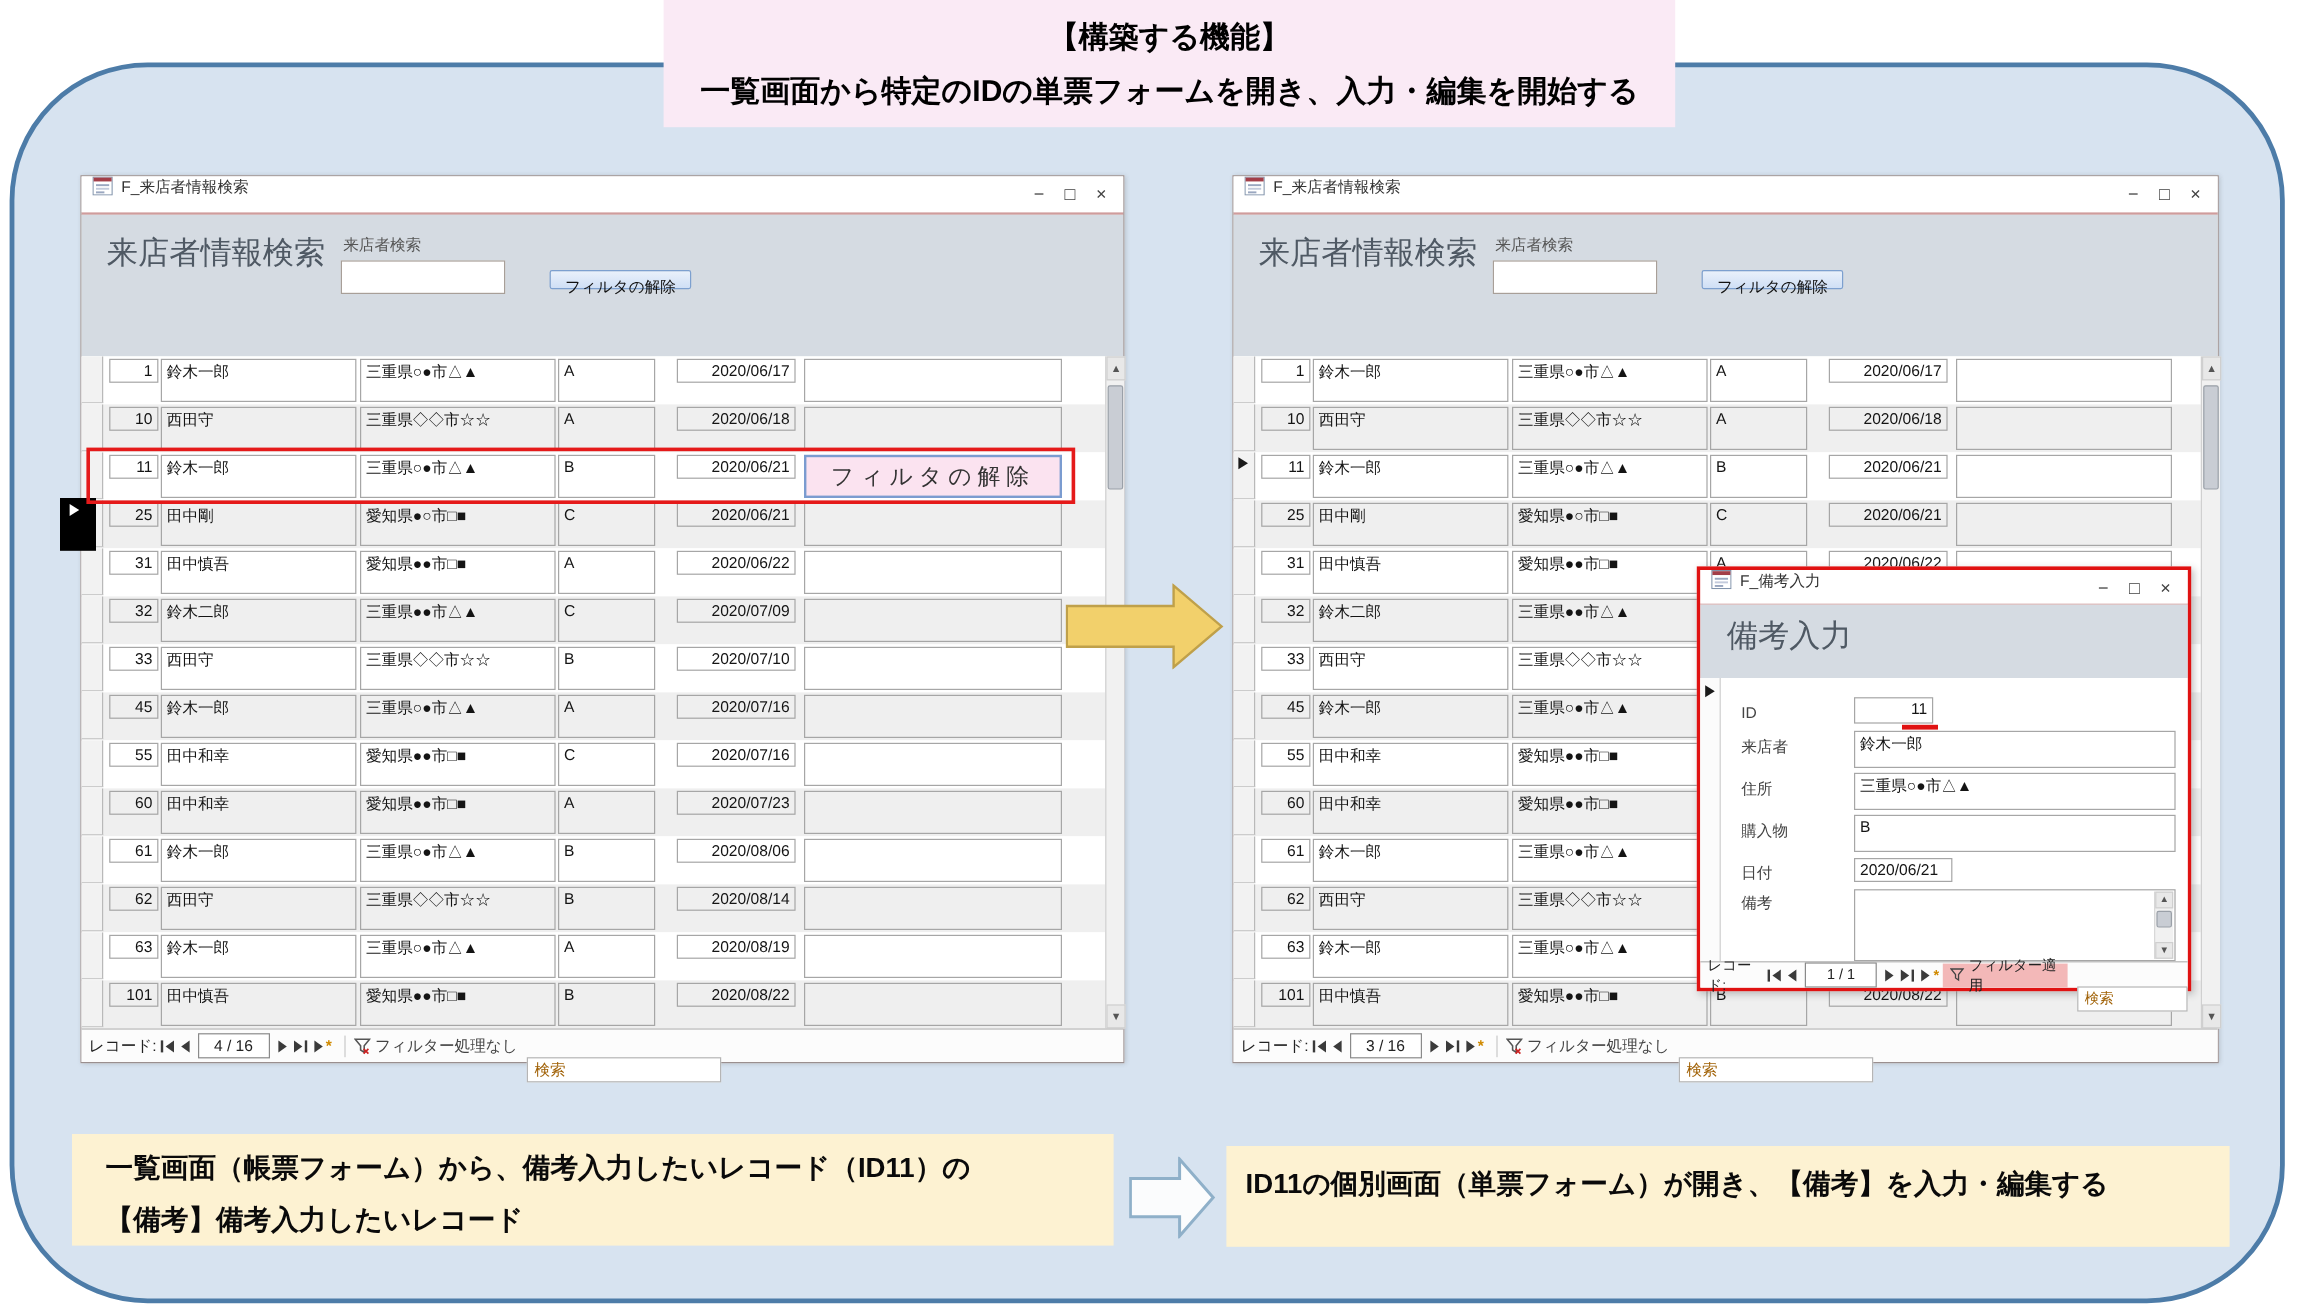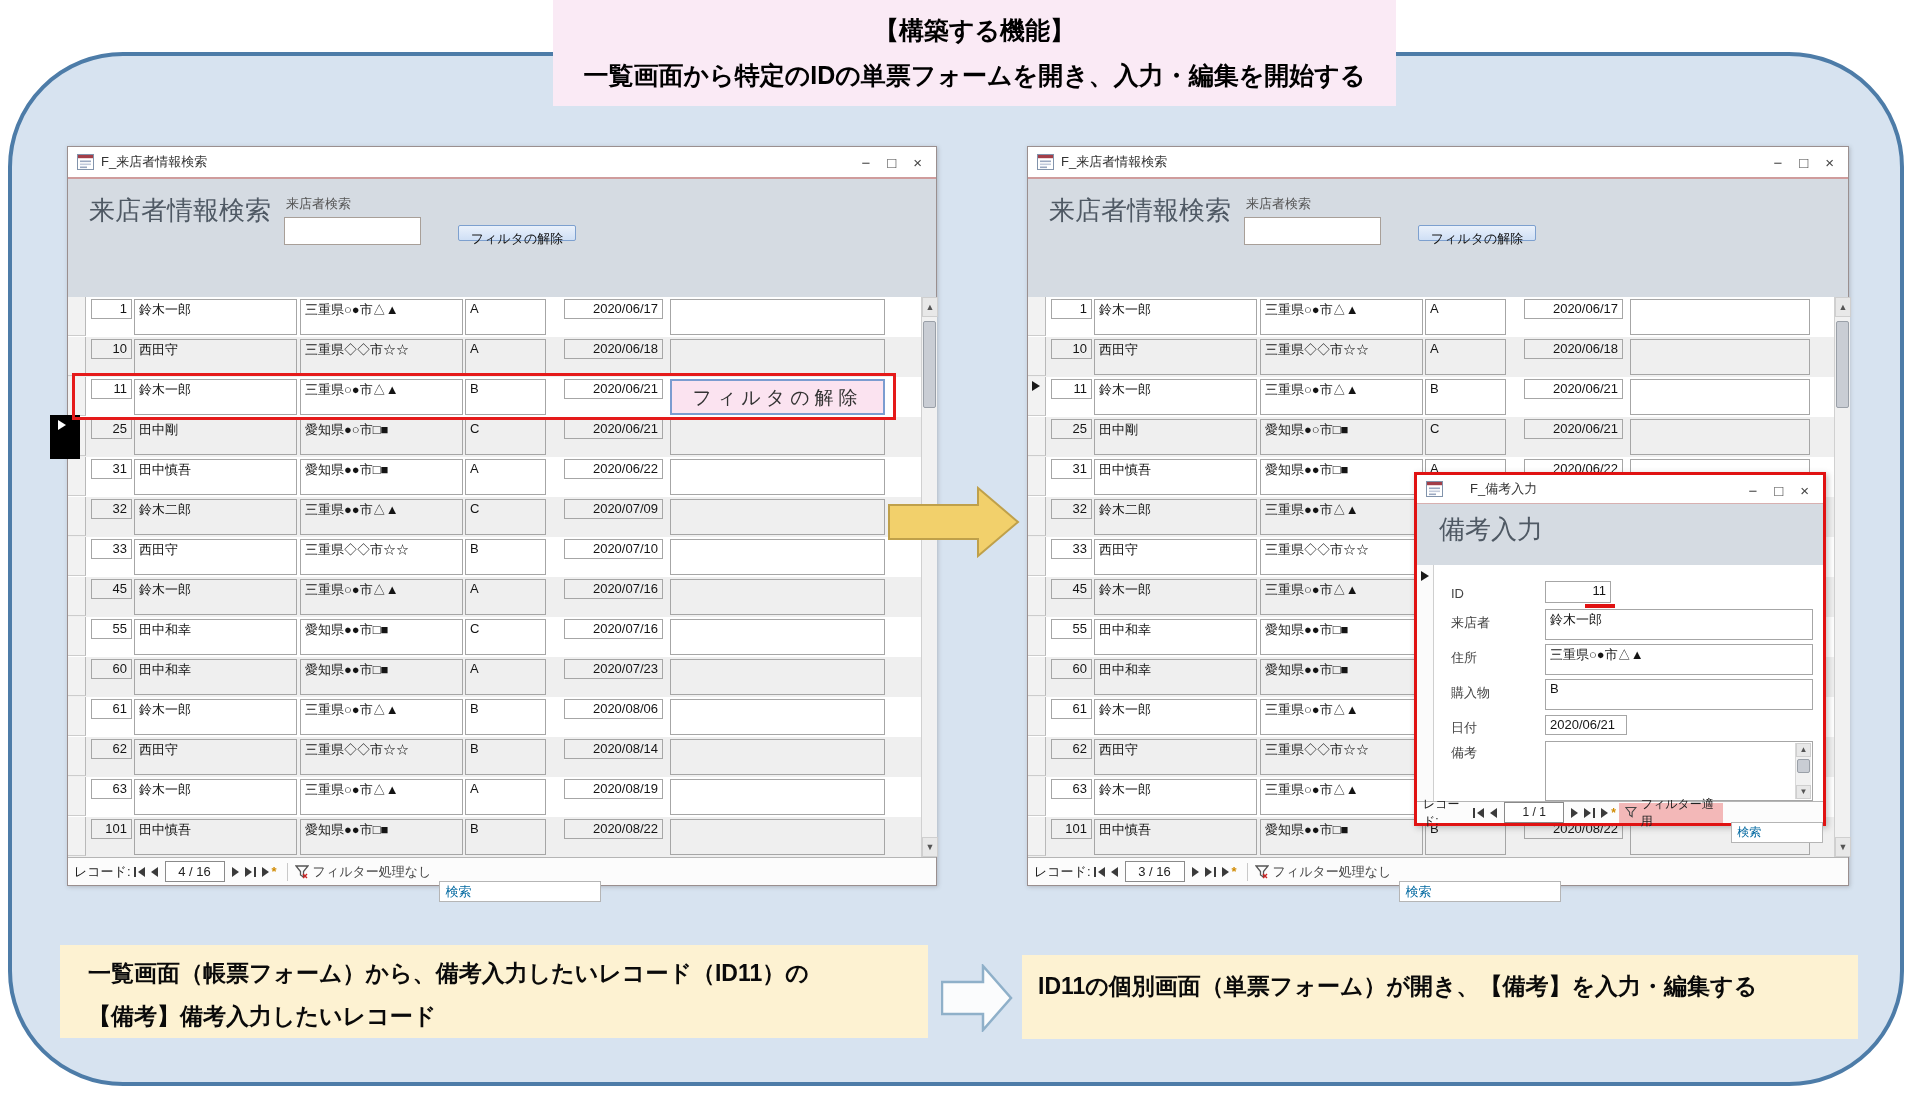--- a/index.html
+++ b/index.html
@@ -11,21 +11,21 @@
   
   .banner{position:absolute;left:553px;top:0;width:843px;height:106px;background:#faeaf5;z-index:30;
           text-align:center;}
   .banner .l1{margin-top:14px;font-size:25px;font-weight:bold;color:#000;}
   .banner .l2{margin-top:12px;font-size:25px;font-weight:bold;color:#000;}
   
   .acc-window{position:absolute;background:#fff;border:1px solid #9a8f8f;box-sizing:border-box;
               box-shadow:1px 1px 4px rgba(60,60,60,.25);z-index:5;}
   .win-left{left:67px;top:146px;width:870px;height:740px;}
   .win-right{left:1027px;top:146px;width:822px;height:740px;}
-  .titlebar{position:absolute;left:0;top:0;right:0;height:30px;background:#fff;display:flex;align-items:center;}
+  .titlebar{position:absolute;left:0;top:0;right:0;height:30px;background:#fff;display:flex;}
   .titlebar .wicon{margin-left:9px;width:17px;height:16px;flex:0 0 auto;}
   .titlebar .wtitle{margin-left:7px;font-size:13px;color:#333;}
   .win-controls{position:absolute;right:14px;top:0;height:30px;display:flex;align-items:center;gap:17px;
                 font-size:15px;color:#444;}
   .win-controls span{cursor:default;}
   .redline{position:absolute;left:0;right:0;top:30px;height:2px;background:#cf9c9c;}
   .form-header{position:absolute;left:0;right:0;top:32px;height:118px;background:#d5dbe2;}
   .form-heading{position:absolute;left:21px;top:14px;font-size:26px;color:#4f5964;}
   .search-label{position:absolute;left:218px;top:16px;font-size:13px;color:#555;}
   .search-input{position:absolute;left:216px;top:38px;width:137px;height:28px;background:#fff;
@@ -82,26 +82,26 @@
   .tri-r{border-width:5px 0 5px 7px;border-color:transparent transparent transparent #3a3a3a;}
   .tri-l{border-width:5px 7px 5px 0;border-color:transparent #3a3a3a transparent transparent;}
   .bar{width:2px;height:10px;background:#3a3a3a;display:inline-block;}
   .rec-box{border:1px solid #8a8a8a;background:#fff;min-width:52px;height:19px;text-align:center;
            line-height:19px;margin:0 4px;padding:0 3px;}
   .new-star{color:#d08a00;font-weight:bold;margin-left:1px;}
   .sep{width:1px;height:18px;background:#c9c9c9;margin:0 7px;}
   .filter-zone{display:flex;align-items:center;gap:4px;color:#444;}
   .filter-chip{display:flex;align-items:center;gap:4px;background:#f3b8b8;height:20px;padding:0 6px;color:#222;}
   .search-box{border:1px solid #b5b5b5;background:#fff;width:150px;height:19px;line-height:19px;
-              padding:0 5px;color:#0369a1;margin-left:8px;margin-top:40px;}
+              padding:0 5px;color:#a16207;margin-left:8px;margin-top:40px;}
   .search-box.small{width:88px;}
   
   .modal{position:absolute;left:1414px;top:472px;width:412px;height:354px;background:#fff;
          border:3px solid #e01212;box-sizing:border-box;z-index:15;box-shadow:2px 2px 6px rgba(60,60,60,.3);}
-  .modal .titlebar{height:28px;gap:20px;}
+  .modal .titlebar{height:28px;}
   .modal .redline{top:28px;height:1px;background:#d8b0b0;}
   .modal-header{position:absolute;left:0;right:0;top:29px;height:61px;background:#d5dbe2;}
   .modal-heading{position:absolute;left:22px;top:8px;font-size:26px;color:#4f5964;}
   .modal-body{position:absolute;left:0;right:0;top:90px;bottom:22px;background:#fff;}
   .modal-selstrip{position:absolute;left:0;top:0;bottom:0;width:16px;border-right:1px solid #cfcfcf;background:#fbfbfb;}
   .modal-selstrip .sel-arrow{left:4px;top:6px;}
   .fld-label{position:absolute;left:34px;font-size:13px;color:#444;}
   .fld-box{position:absolute;left:128px;box-sizing:border-box;border:1px solid #a6a6a6;background:#fff;
            font-size:13px;color:#141414;padding:1px 4px;}
   .id-underline{position:absolute;left:296px;top:129px;width:30px;height:4px;background:#e01212;}

